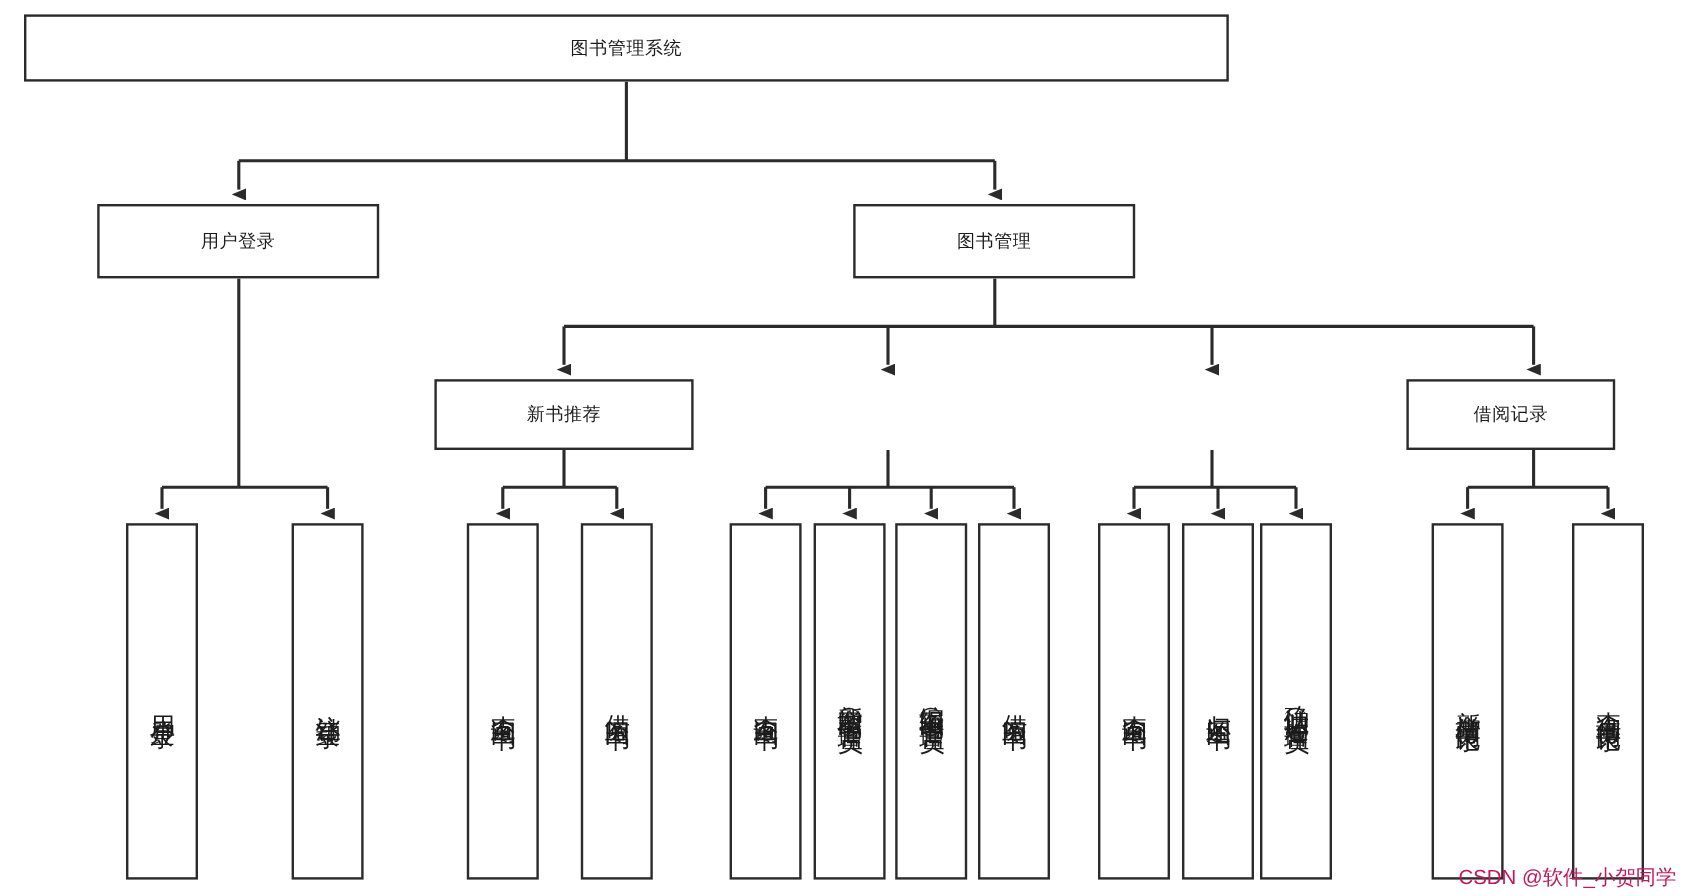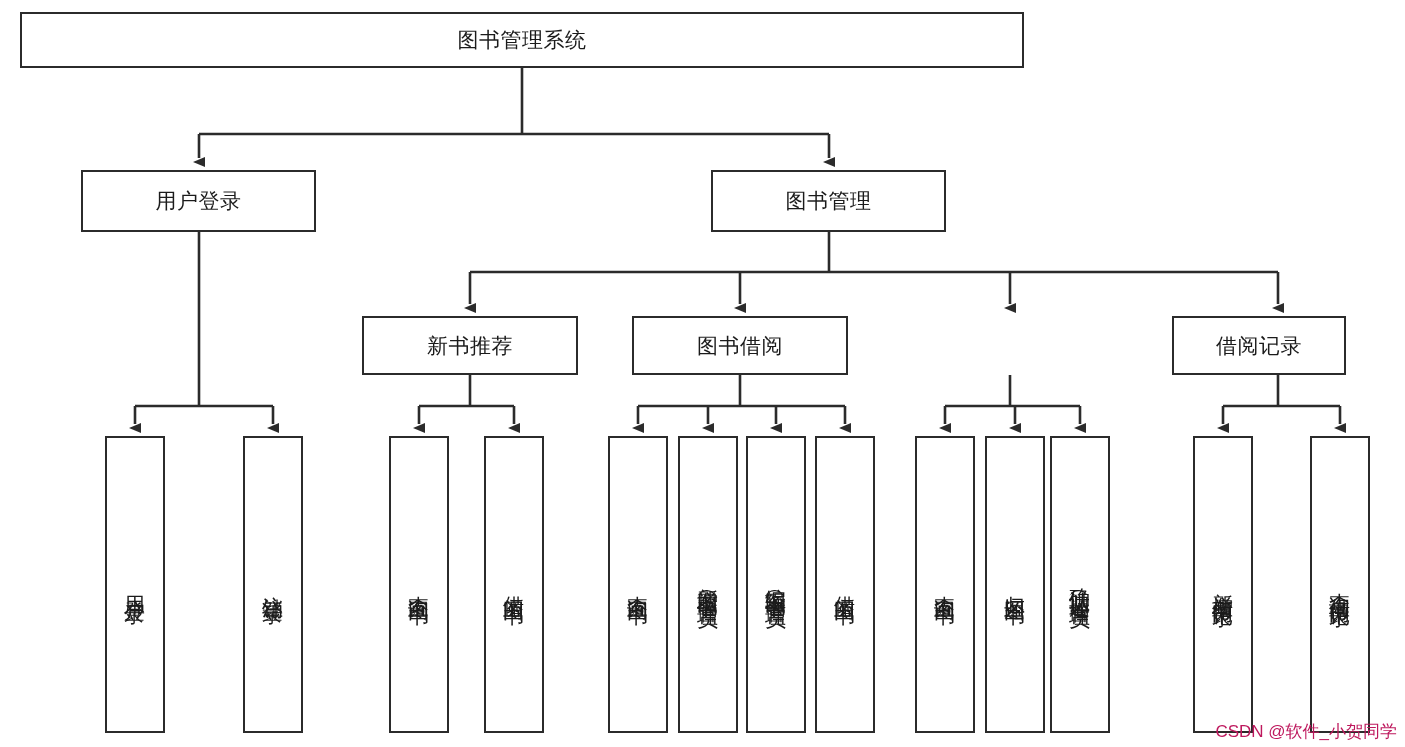--- a/index.html
+++ b/index.html
@@ -29,21 +29,21 @@
     box-sizing: border-box;
     background: #ffffff;
     border: 2px solid #2b2b2b;
     display: flex;
     align-items: center;
     justify-content: center;
     color: #1b1b1b;
     z-index: 2;
   }
   .node.h {
-    font-size: 21px;
+    font-size: 15px;
     letter-spacing: 0.5px;
   }
   .node.v {
     font-size: 21px;
   }
   .node.v .vlabel {
     writing-mode: vertical-rl;
     text-orientation: upright;
     letter-spacing: 3px;
     line-height: 1;
@@ -121,23 +121,20 @@
   <div class="node h" style="left:81px; top:170px; width:235px; height:62px;">
     <span>用户登录</span>
   </div>
   <div class="node h" style="left:362px; top:316px; width:216px; height:59px;">
     <span>新书推荐</span>
   </div>
 
   <div class="node h" style="left:711px; top:170px; width:235px; height:62px;">
     <span>图书管理</span>
   </div>
-  <div class="node h" style="left:632px; top:316px; width:216px; height:59px;">
-    <span>图书借阅</span>
-  </div>
   <div class="node h" style="left:1172px; top:316px; width:174px; height:59px;">
     <span>借阅记录</span>
   </div>
 
   <div class="node v" style="left:105px; top:436px; width:60px; height:297px;">
     <span class="vlabel">用户登录</span>
   </div>
   <div class="node v" style="left:243px; top:436px; width:60px; height:297px;">
     <span class="vlabel">注销登录</span>
   </div>

